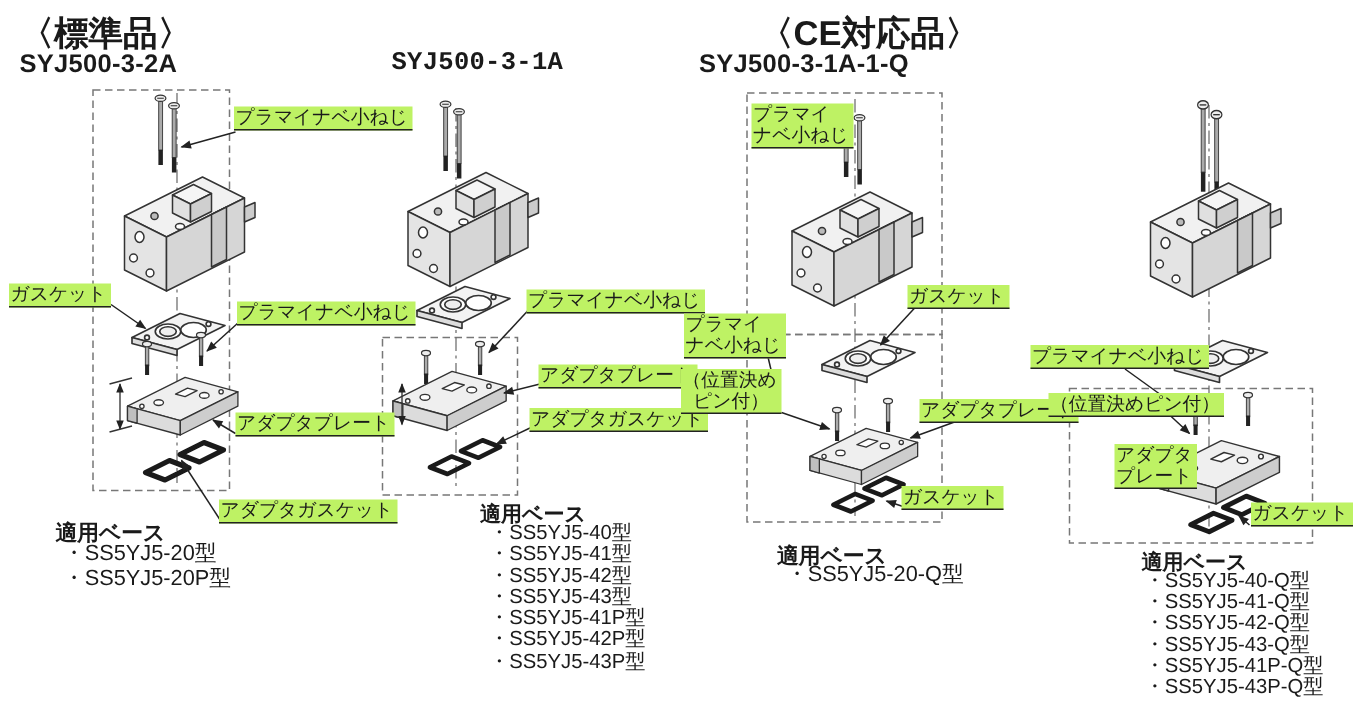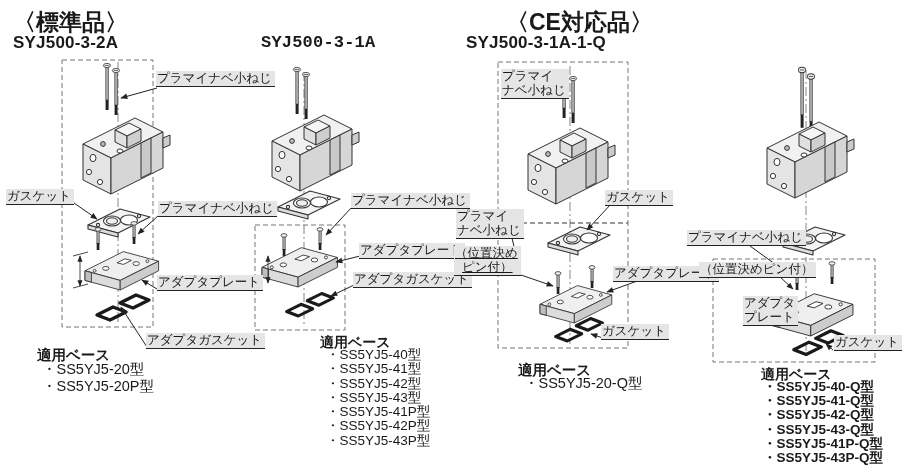--- a/index.html
+++ b/index.html
@@ -2,33 +2,33 @@
 <html><head>
 <meta charset="utf-8">
 <style>
   html,body{margin:0;padding:0;background:#fff;}
   .stage{position:relative;width:908px;height:475px;background:#ffffff;overflow:hidden;
          font-family:"Liberation Sans","DejaVu Sans",sans-serif;color:#1a1a1a;}
   .art{position:absolute;left:0;top:0;z-index:1;}
   .txt{position:absolute;z-index:2;white-space:nowrap;}
   .hdr{font-size:23px;font-weight:bold;}
   .model{font-size:17px;font-weight:bold;letter-spacing:.2px;}
-  .plabel{font-size:12.5px;line-height:1.12;background:#e5e5e5;padding:0 3px 1px 1px;
+  .plabel{font-size:12.5px;line-height:1.12;background:#bef264;padding:0 3px 1px 1px;
           border-bottom:1.5px solid #222;}
   .plabel span{display:block;}
   .ind{padding-left:7px;}
   .apps-title{font-size:14.5px;font-weight:bold;}
   .apps-title.sm{font-size:14px;}
   .apps-list{font-size:14.5px;}
   .apps-list.sm{font-size:13.5px;}
   .apps-list div{white-space:nowrap;}
   .lh165 div{line-height:16.5px;}
   .lh143 div{line-height:14.3px;}
   .lh158 div{line-height:15.8px;}
-  .lh142 div{line-height:14.2px;font-weight:bold;}
+  .lh142 div{line-height:14.2px;}
 </style>
 </head>
 <body>
 
 <div class="stage">
 
   <svg class="art" width="908" height="475" viewBox="0 0 908 475">
     <defs>
       <marker id="arr" viewBox="0 0 10 10" refX="9" refY="5" markerWidth="9" markerHeight="7" orient="auto-start-reverse">
         <path d="M0,1 L10,5 L0,9 z" fill="#222"></path>
@@ -195,21 +195,21 @@
 
   <div class="txt plabel" style="left:501px;top:69px;">
     <span>プラマイ</span>
     <span>ナベ小ねじ</span>
   </div>
   <div class="txt plabel" style="left:605px;top:190px;">ガスケット</div>
   <div class="txt plabel" style="left:456px;top:209px;">
     <span>プラマイ</span>
     <span>ナベ小ねじ</span>
   </div>
-  <div class="txt plabel" style="left:454px;top:246px;text-decoration:underline;">
+  <div class="txt plabel" style="left:454px;top:246px;">
     <span>（位置決め</span>
     <span class="ind">ピン付）</span>
   </div>
   <div class="txt plabel" style="left:613px;top:266px;">アダプタプレート</div>
   <div class="txt plabel" style="left:601px;top:324px;">ガスケット</div>
 
   <div class="txt plabel" style="left:687px;top:230px;">プラマイナベ小ねじ</div>
   <div class="txt plabel" style="left:699px;top:262px;">（位置決めピン付）</div>
   <div class="txt plabel" style="left:721px;top:296px;margin-left:22px;">
     <span>アダプタ</span>

